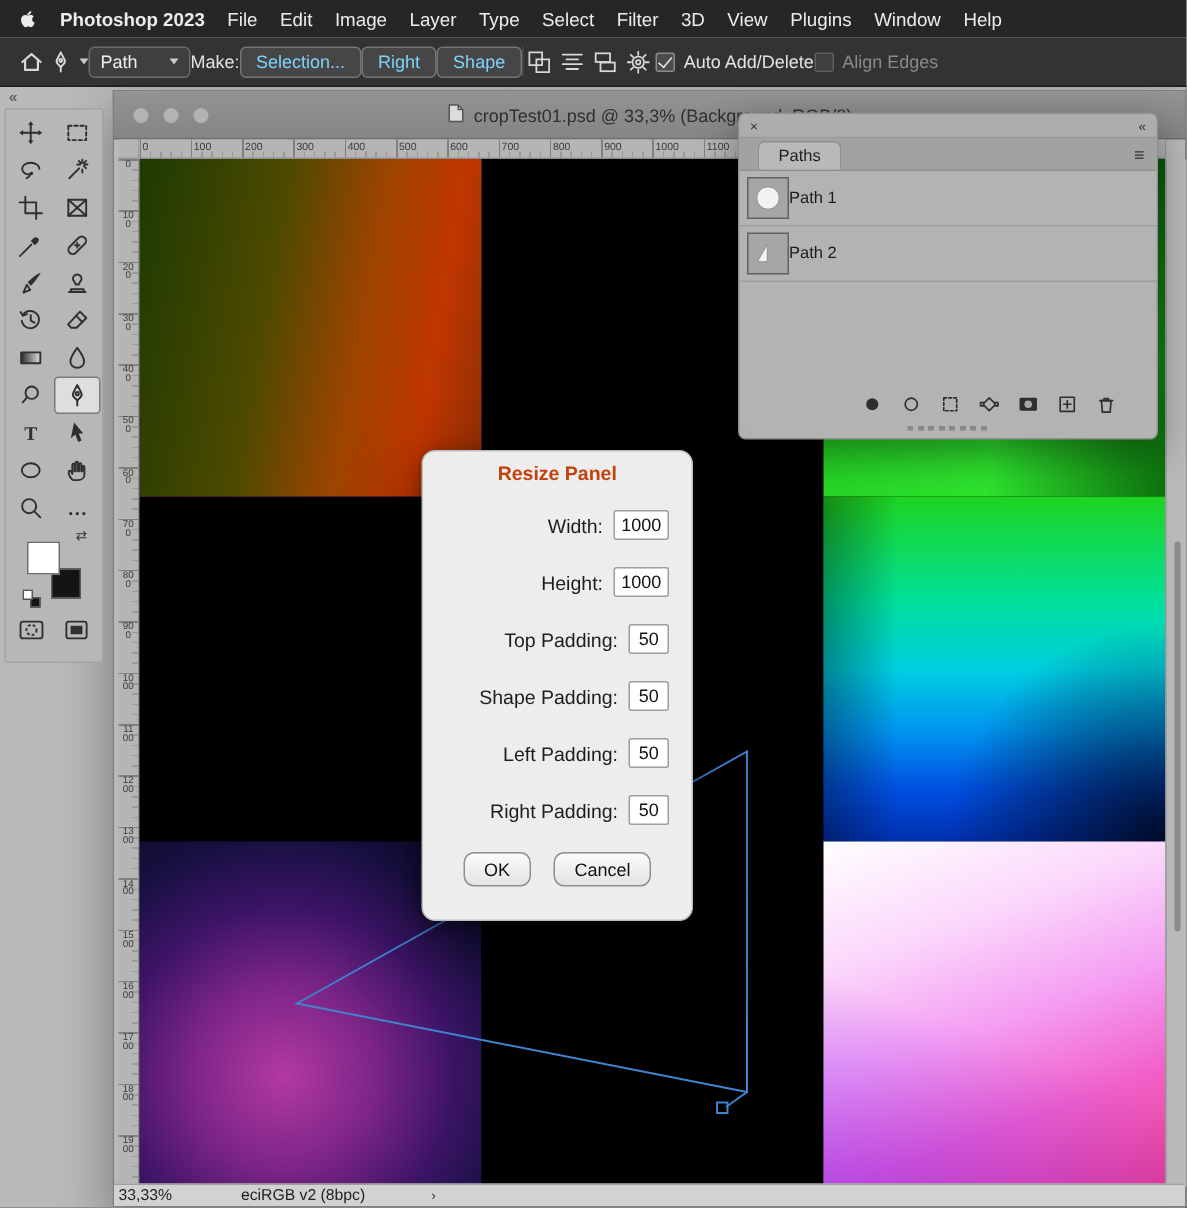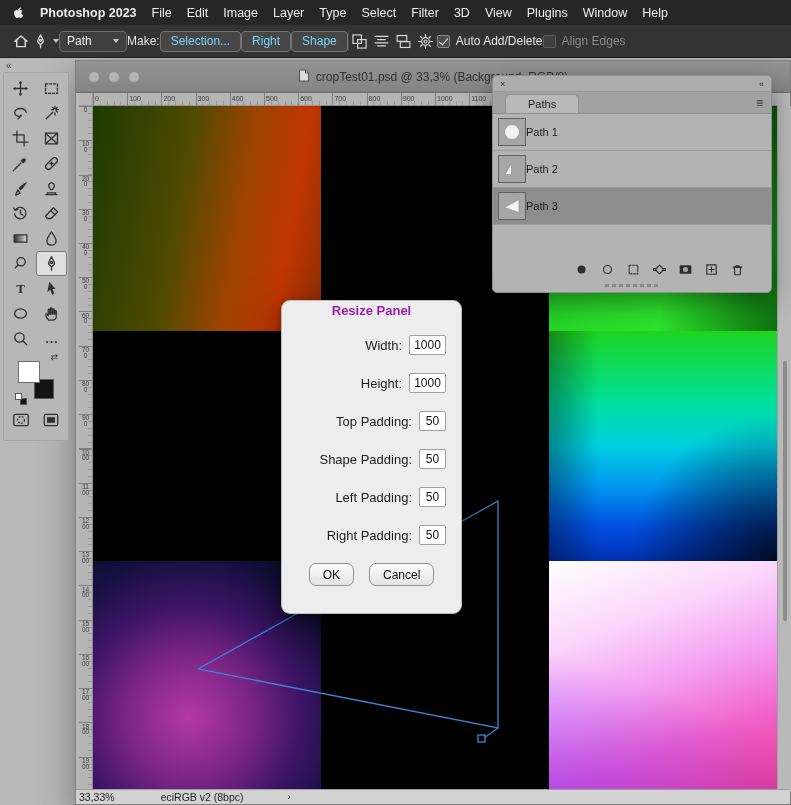--- a/index.html
+++ b/index.html
@@ -138,38 +138,38 @@
     position:absolute; left:492px; top:75px; width:280px; height:218px;
     background:#b3b3b3; border:1px solid #8f8f8f; border-radius:5px;
     box-shadow:0 10px 26px rgba(0,0,0,.4); z-index:30; display:flex; flex-direction:column;
   }
   .pp-top {
     height:16px; display:flex; align-items:center; justify-content:space-between;
     padding:0 7px; background:#adadad; border-radius:5px 5px 0 0;
     font-size:9px; color:#333; border-bottom:1px solid #9a9a9a; flex:0 0 auto;
   }
   .pp-tabs { height:22px; background:#a2a2a2; display:flex; align-items:flex-end; padding:0 8px; border-bottom:1px solid #8f8f8f; position:relative; flex:0 0 auto; }
-  .pp-tab { background:#b9b9b9; border:1px solid #8f8f8f; border-bottom:none; border-radius:5px 5px 0 0; font-size:11px; color:#1f1f1f; padding:3px 22px; margin-left:4px; }
+  .pp-tab { background:#b9b9b9; border:1px solid #8f8f8f; border-bottom:none; border-radius:5px 5px 0 0; font-size:11px; color:#1f1f1f; padding:3px 13px; margin-left:4px; }
   .pp-menu { position:absolute; right:8px; top:4px; font-size:12px; color:#2e2e2e; }
   #path-rows { flex:0 0 auto; }
   .path-row { display:flex; align-items:center; height:37px; background:#b3b3b3; border-bottom:1px solid #9c9c9c; padding-left:5px; }
   .path-row.selected { background:#8d8d8d; }
   .thumb { width:28px; height:28px; background:#a6a6a6; border:1px solid #616161; display:flex; align-items:center; justify-content:center; }
   .path-label { font-size:11px; color:#1c1c1c; }
   .pp-spacer { flex:1 1 auto; }
   .pp-actions { display:flex; justify-content:flex-end; align-items:center; gap:11px; padding-right:26px; height:24px; flex:0 0 auto; }
   .path-action { display:inline-flex; }
   .pp-grip { height:3px; width:54px; margin:3px auto 5px; background:repeating-linear-gradient(90deg,#888 0 4px,transparent 4px 7px); flex:0 0 auto; }
   
   .dialog {
     position:absolute; left:281px; top:300px; width:181px; height:314px;
     background:#ededed; border:1px solid #bdbdbd; border-radius:9px;
     box-shadow:0 18px 45px rgba(0,0,0,.5), 0 3px 10px rgba(0,0,0,.3); z-index:40;
   }
-  .dlg-title { text-align:center; font-size:13px; font-weight:bold; color:#a21caf; padding:2px 0 4px; }
+  .dlg-title { text-align:center; font-size:13px; font-weight:bold; color:#c2410c; padding:7px 0 4px; }
   #dlg-fields { margin-top:4px; }
   .dlg-row { height:38px; display:flex; align-items:center; justify-content:flex-end; padding-right:15px; }
   .dlg-label { font-size:13px; color:#1d1d1d; margin-right:7px; white-space:nowrap; }
   .dlg-input { height:20px; border:1px solid #9e9e9e; border-radius:2px; background:#fff; font:12px "Liberation Sans",sans-serif; text-align:center; color:#111; padding:0; }
   .dlg-btns { display:flex; justify-content:center; gap:15px; margin-top:9px; }
   .dlg-btn { height:23px; padding:0 13px; border:1px solid #8f8f8f; border-radius:7px; background:linear-gradient(#fbfbfb,#e4e4e4); font:12px "Liberation Sans",sans-serif; color:#111; }
 </style>
 </head>
 <body>
 
@@ -506,28 +506,20 @@
           <span class="path-label">Path 1</span>
         </div>
         <div class="path-row">
           <span class="thumb">
             <svg width="26" height="26" viewBox="0 0 26 26">
               <path d="M6 18.5L12.5 7v11.5z" fill="#f2f2f2" stroke="#8a8a8a" stroke-width="0.6"></path>
             </svg>
           </span>
           <span class="path-label">Path 2</span>
         </div>
-        <div class="path-row selected">
-          <span class="thumb">
-            <svg width="26" height="26" viewBox="0 0 26 26">
-              <path d="M5.5 14.5L20 6.5v13z" fill="#f2f2f2" stroke="#8a8a8a" stroke-width="0.6"></path>
-            </svg>
-          </span>
-          <span class="path-label">Path 3</span>
-        </div>
       </div>
     <div class="pp-spacer"></div>
     <div class="pp-actions" id="path-actions">
         <span class="path-action">
           <svg width="15" height="15" viewBox="0 0 16 16" fill="none" stroke="#2e2e2e" stroke-width="1.2" stroke-linecap="round" stroke-linejoin="round">
             <circle cx="8" cy="8" r="4.3" fill="#2e2e2e" stroke="none"></circle>
           </svg>
         </span>
         <span class="path-action">
           <svg width="15" height="15" viewBox="0 0 16 16" fill="none" stroke="#2e2e2e" stroke-width="1.2" stroke-linecap="round" stroke-linejoin="round">

